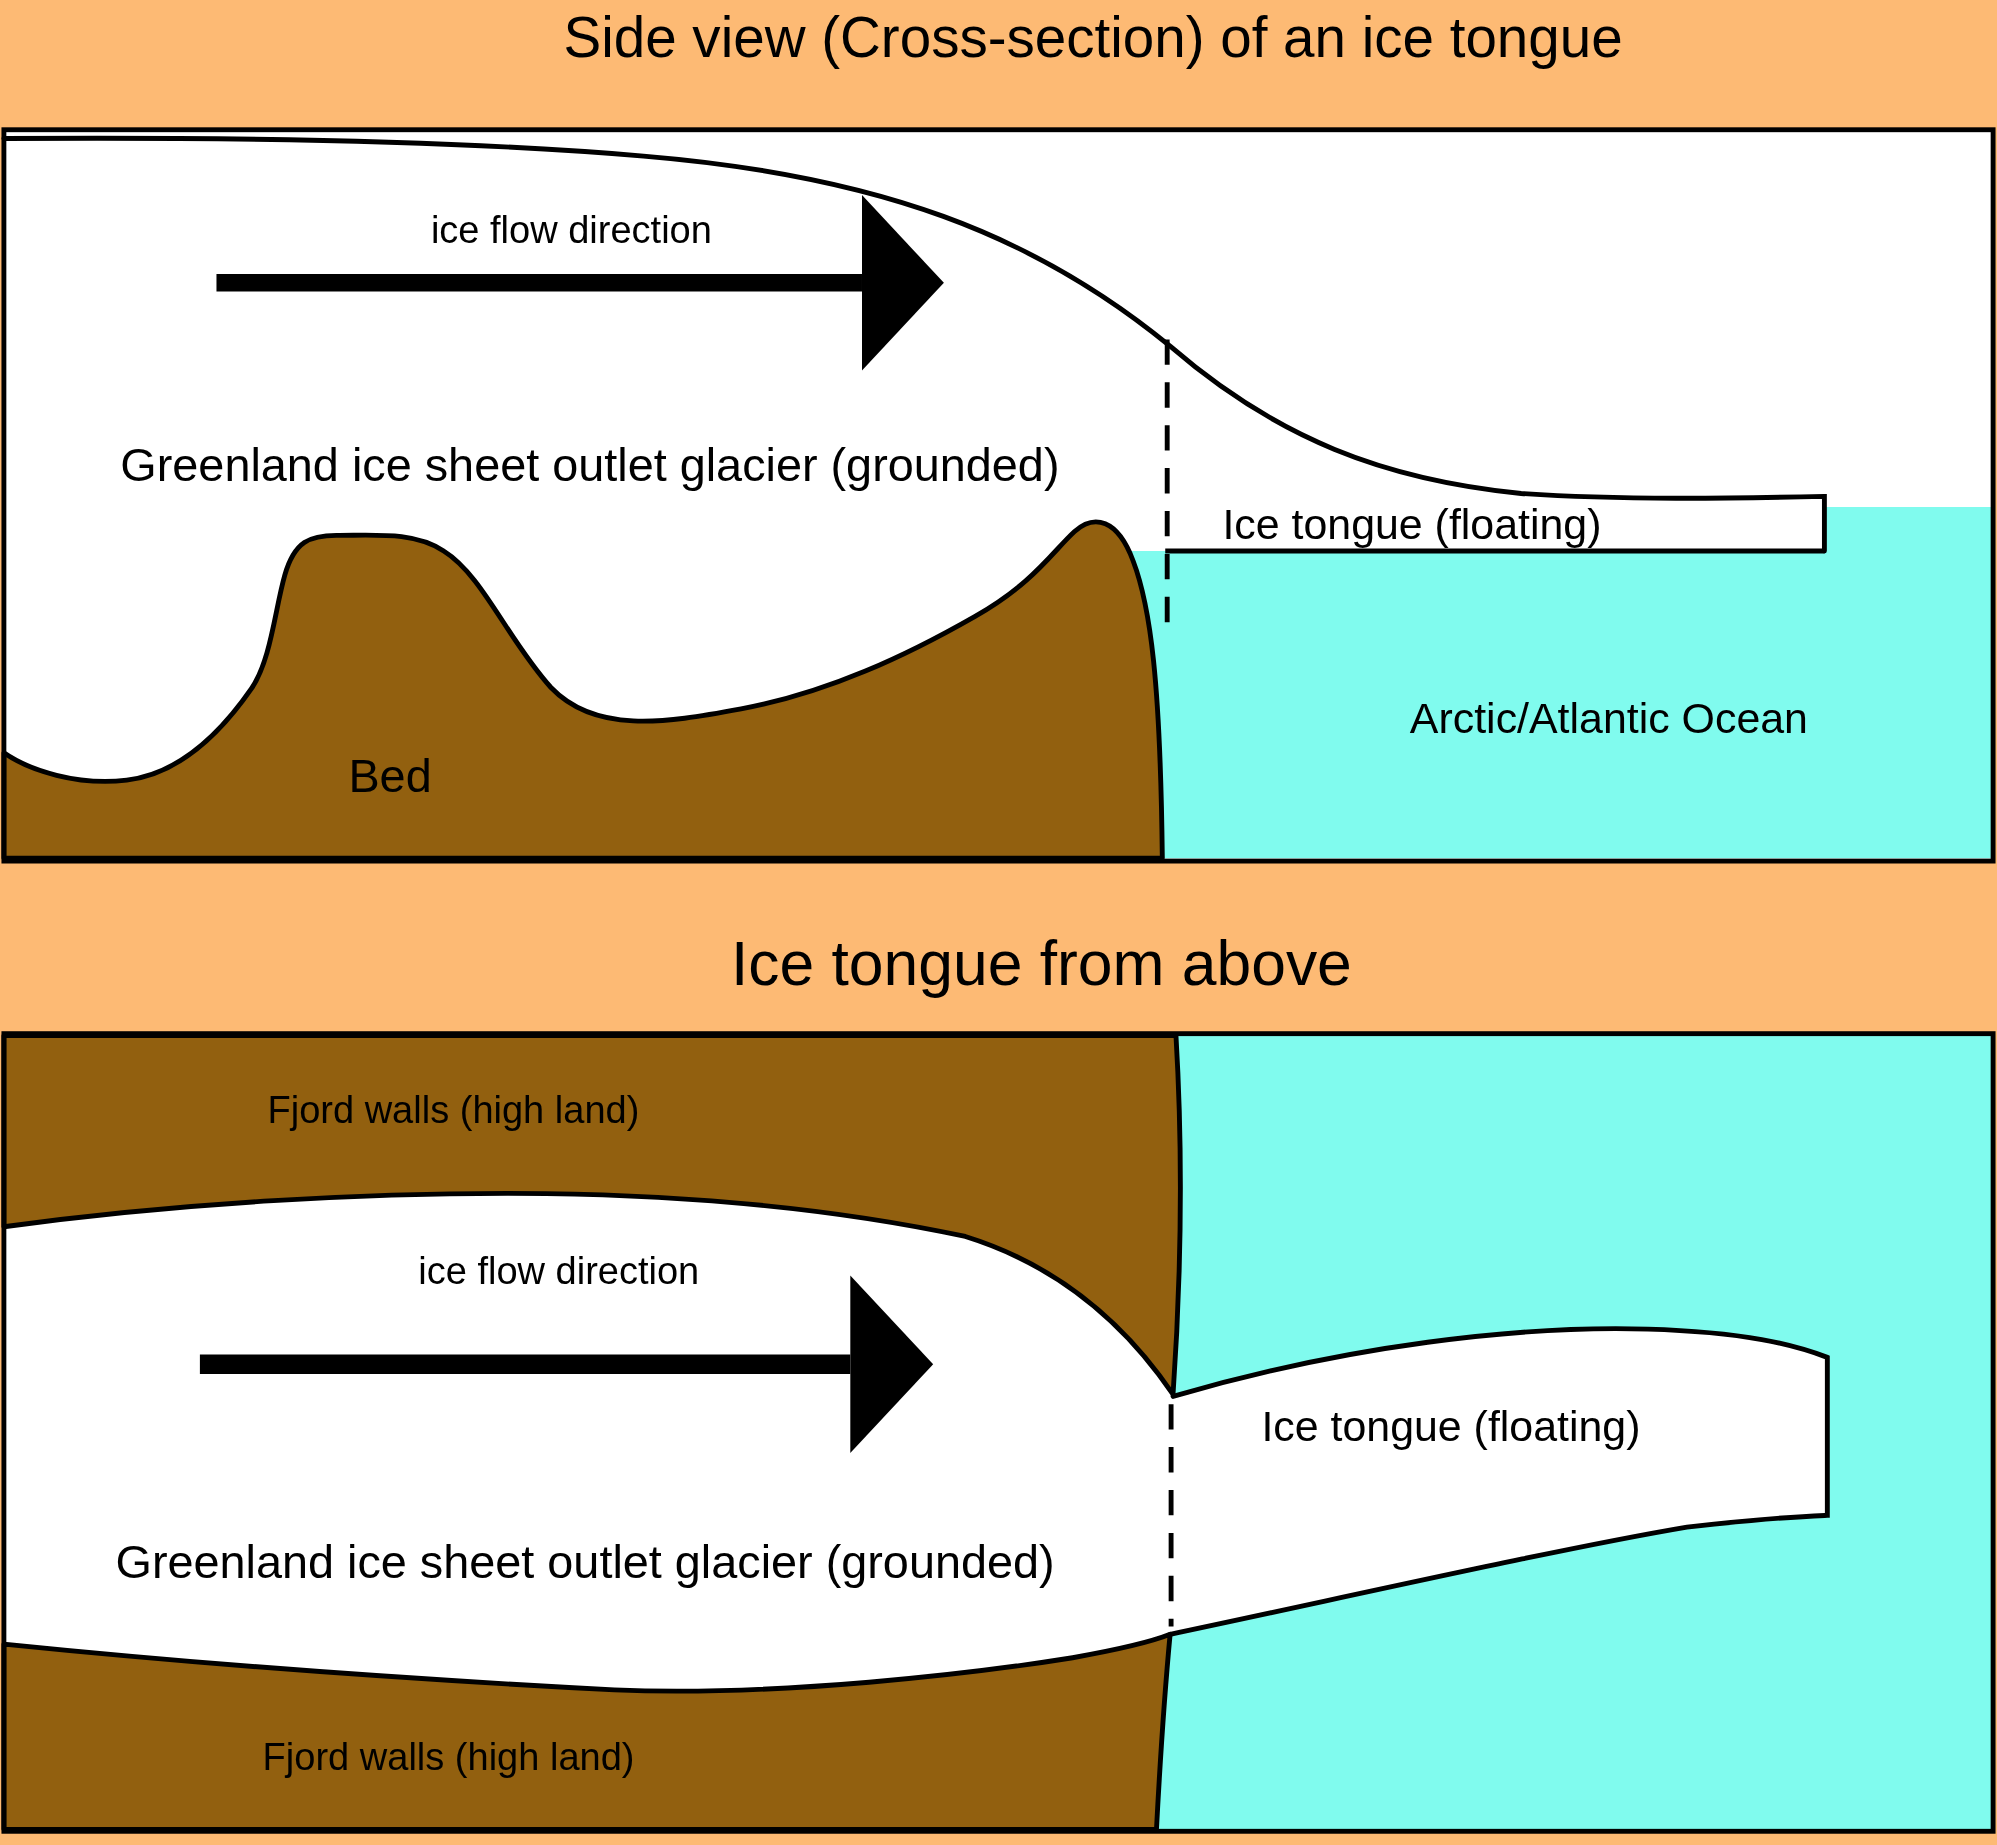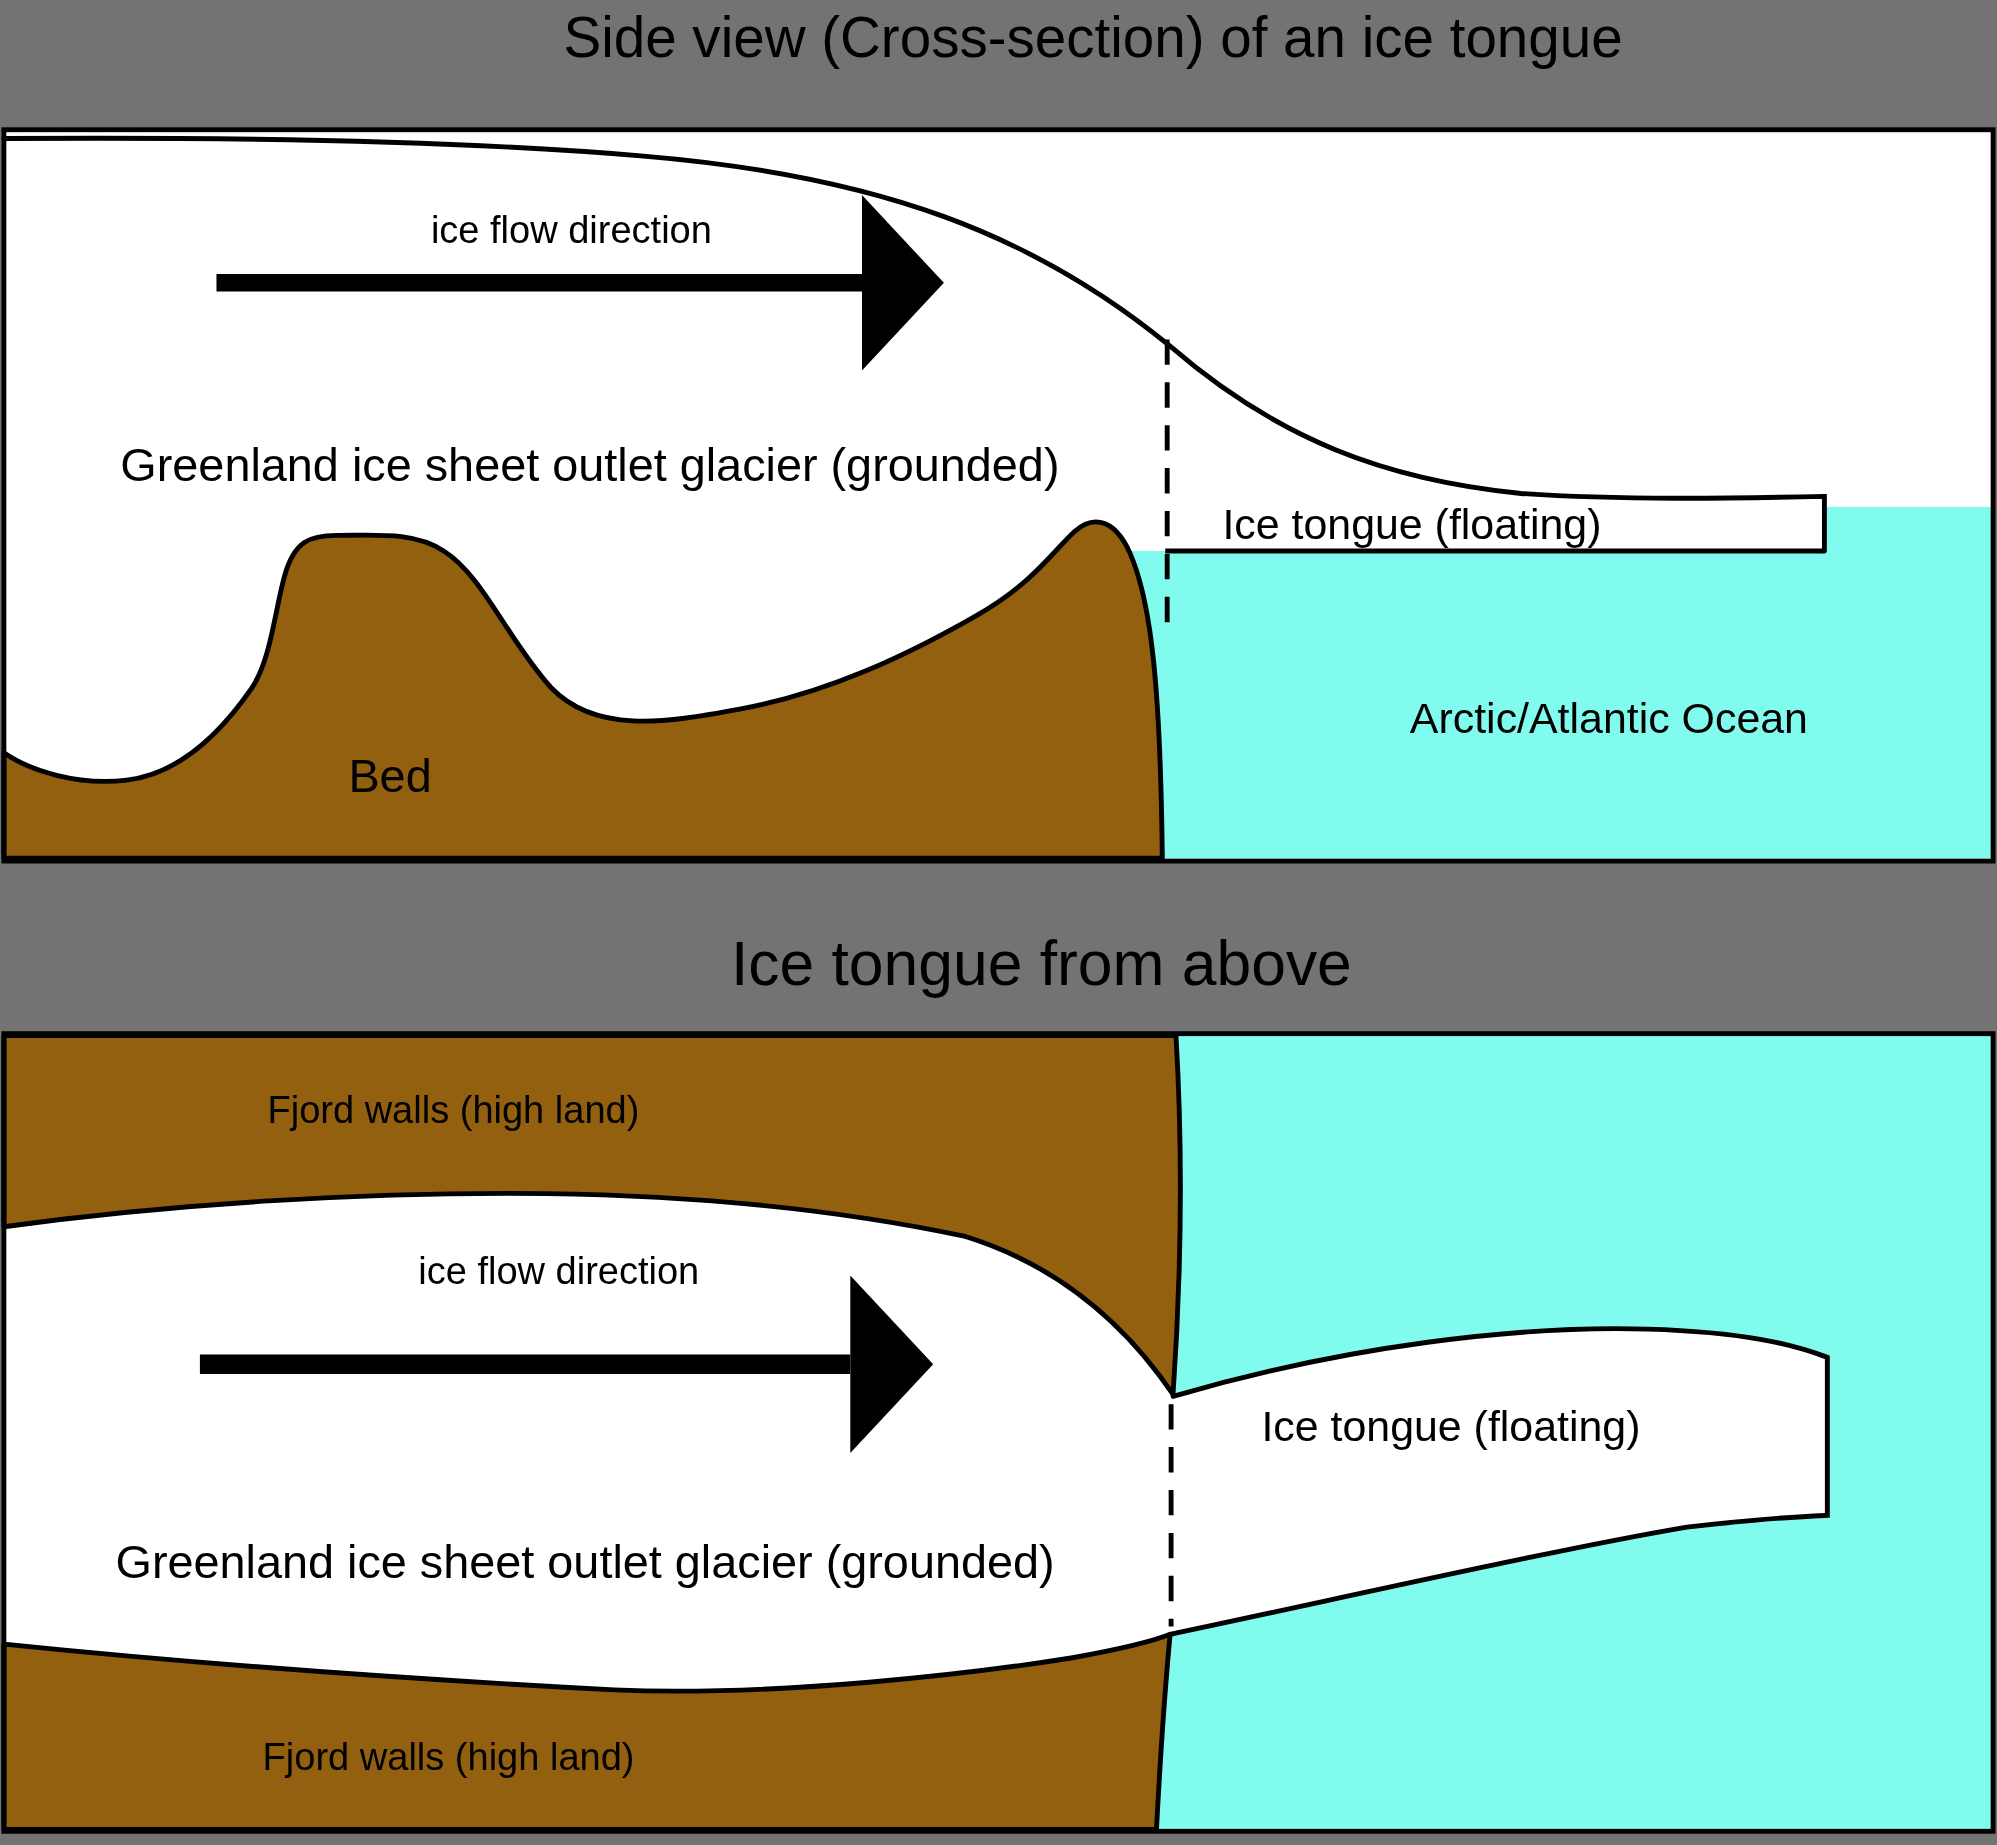--- a/index.html
+++ b/index.html
@@ -1,16 +1,16 @@
 <!DOCTYPE html>
 <html><head>
 <meta charset="utf-8">
 <style>
   html,body{margin:0;padding:0;background:#ffffff;}
-  .stage{position:relative;width:1997px;height:1845px;background:#737373;overflow:hidden;}
+  .stage{position:relative;width:1997px;height:1845px;background:#fdba74;overflow:hidden;}
   svg{display:block;}
   text{font-family:"Liberation Sans","DejaVu Sans",sans-serif;fill:#000000;}
   .title{font-size:58px;}
   .title2{font-size:64px;}
   .lbl-big{font-size:48px;}
   .lbl-med{font-size:44px;}
   .lbl-small{font-size:39px;}
 </style>
 </head>
 <body>

